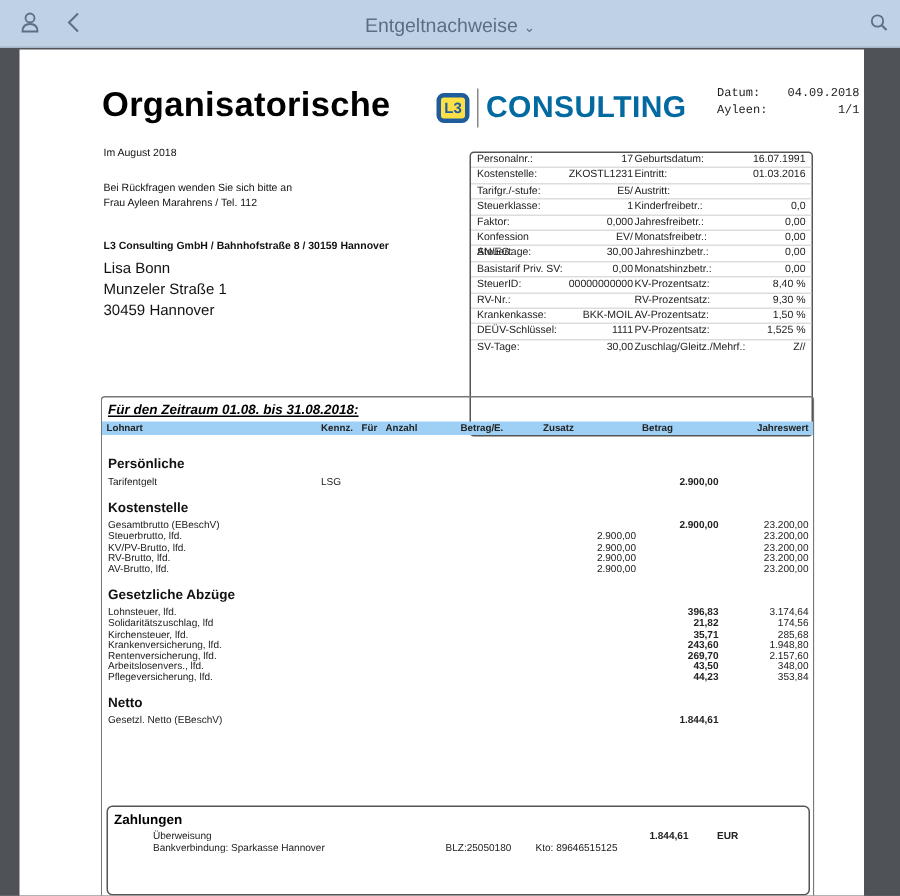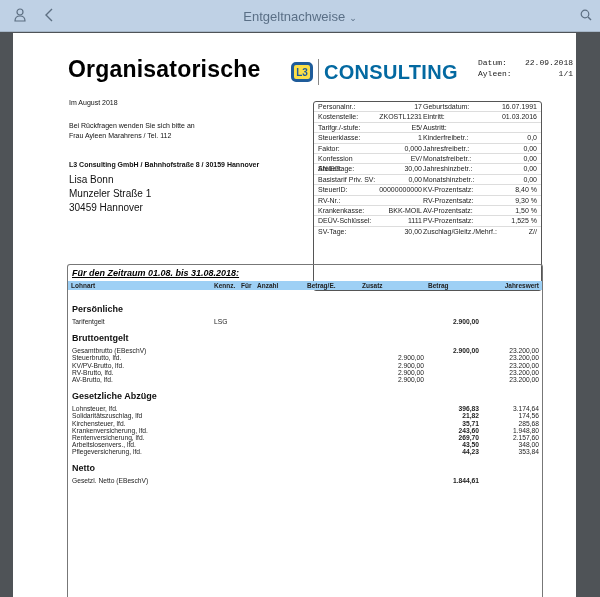--- a/index.html
+++ b/index.html
@@ -92,21 +92,21 @@
 
     <div class="logo">
       <div class="mark">L3</div>
       <div class="sep"></div>
       <div class="word">CONSULTING</div>
     </div>
 
     <div class="meta">
       <div class="row">
           <span>Datum:</span>
-          <span>22.09.2018</span>
+          <span>04.09.2018</span>
         </div>
       <div class="row">
           <span>Ayleen:</span>
           <span>1/1</span>
         </div>
     </div>
 
     <div class="small" style="left:56px; top:65px;">Im August 2018</div>
     <div class="small" style="left:56px; top:88px;">Bei Rückfragen wenden Sie sich bitte an</div>
     <div class="small" style="left:56px; top:98px;">Frau Ayleen Marahrens / Tel. 112</div>
@@ -221,21 +221,21 @@
           <div class="line">
             <span class="lbl">Tarifentgelt</span>
             <span class="kz">LSG</span>
             <span class="zus"></span>
             <span class="bet">2.900,00</span>
             <span class="jw"></span>
           </div>
         </div>
 
       <div style="height:8px;"></div>
-      <div class="sec-title">Bruttoentgelt</div>
+      <div class="sec-title">Kostenstelle</div>
       <div style="height:4px;"></div>
       <div id="sec-brutto">
           <div class="line">
             <span class="lbl">Gesamtbrutto (EBeschV)</span>
             <span class="zus"></span>
             <span class="bet">2.900,00</span>
             <span class="jw">23.200,00</span>
           </div>
           <div class="line">
             <span class="lbl">Steuerbrutto, lfd.</span>
@@ -307,17 +307,31 @@
       <div style="height:8px;"></div>
       <div class="sec-title">Netto</div>
       <div style="height:4px;"></div>
       <div id="sec-netto">
           <div class="line">
             <span class="lbl">Gesetzl. Netto (EBeschV)</span>
             <span class="bet">1.844,61</span>
           </div>
         </div>
 
+      <div class="pay-box">
+        <div class="pay-title">Zahlungen</div>
+        <div style="height:3px;"></div>
+        <div class="pay-line">
+          <span style="position:absolute; left:30px;">Überweisung</span>
+          <span style="position:absolute; right:80px; font-weight:bold;">1.844,61</span>
+          <span style="position:absolute; left:406px; font-weight:bold;">EUR</span>
+        </div>
+        <div class="pay-line">
+          <span style="position:absolute; left:30px;">Bankverbindung: Sparkasse Hannover</span>
+          <span style="position:absolute; left:225px;">BLZ:25050180</span>
+          <span style="position:absolute; left:285px;">Kto: 89646515125</span>
+        </div>
+      </div>
     </div>
   </div>
 </div>
 
 <div class="scrollbar"></div>
 
 </body></html>

